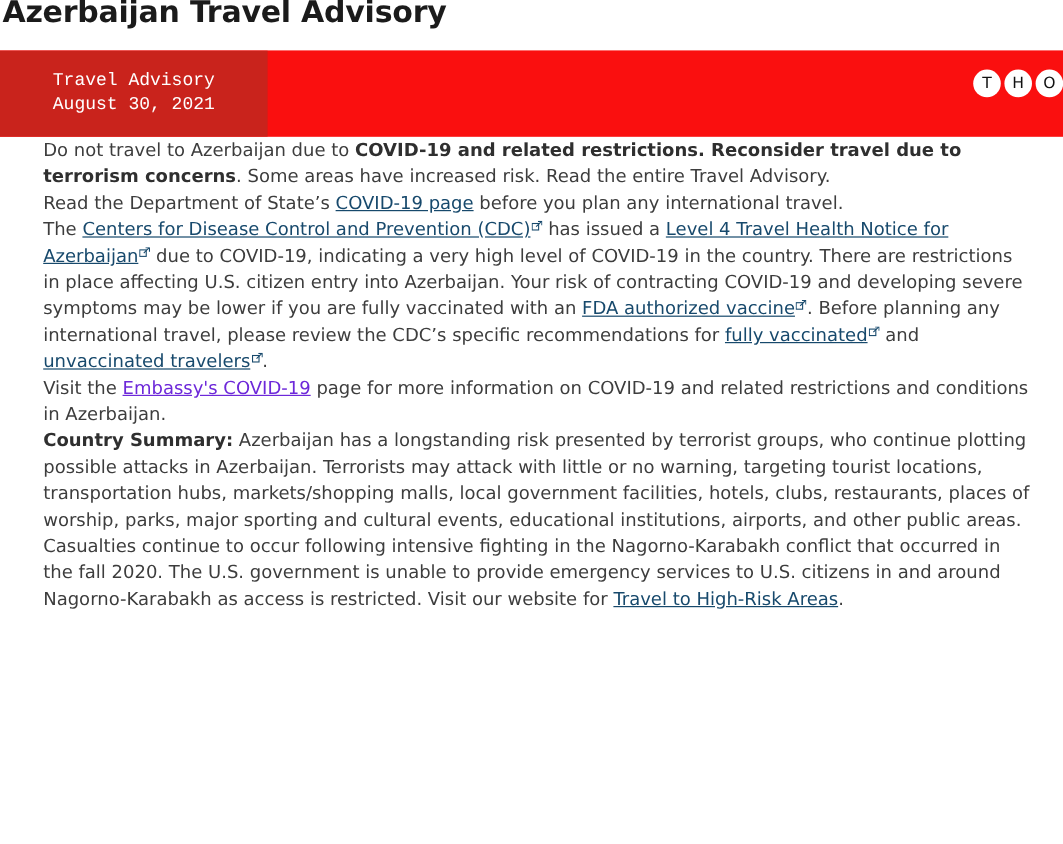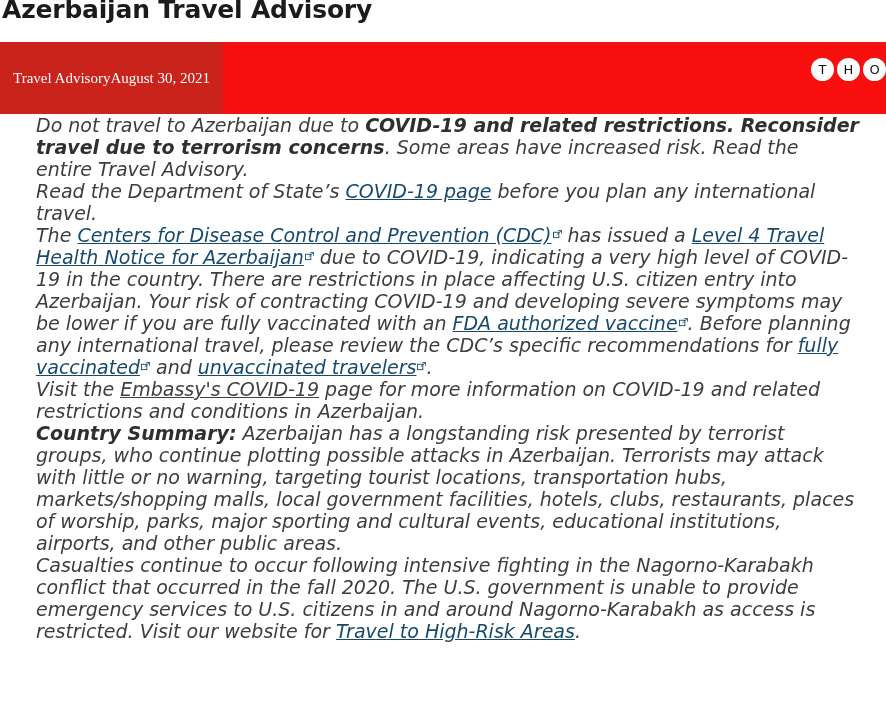--- a/index.html
+++ b/index.html
@@ -44,25 +44,25 @@
     display: flex;
     align-items: stretch;
     overflow: hidden;
   }
   .advisory-meta {
     width: 223px;
     flex: 0 0 223px;
     background: #c9231c;
     color: #ffffff;
     display: flex;
-    flex-direction: row;
+    flex-direction: column;
     align-items: center;
     justify-content: center;
     text-align: center;
-    font-family: Liberation Serif, serif;
+    font-family: Liberation Mono, monospace;
     line-height: 20px;
   }
   .advisory-meta .meta-line {
     font-size: 15px;
     letter-spacing: 0px;
     display: block;
   }
   .advisory-headline-wrap {
     flex: 1 1 auto;
     display: flex;
@@ -107,38 +107,37 @@
     top: 114px;
     left: 0;
     width: 886px;
     padding: 0;
     box-sizing: border-box;
   }
   .advisory-body p {
     margin: 0;
     padding: 0 26px 0 36px;
     font-family: "DejaVu Sans", sans-serif;
-    font-size: 19px;
+    font-size: 15px;
     line-height: 22px;
     color: #3d3d3d;
     text-align: left;
-    font-style: italic;
   }
   .p-gap-1 { margin-top: 34px; }
   .p-gap   { margin-top: 16px; }
 
   b, strong { font-weight: bold; color: #2f2f2f; }
 
   a.link {
     color: #17496c;
     text-decoration: underline;
     cursor: pointer;
   }
   a.link-visited {
-    color: #404040;
+    color: #6d28d9;
     text-decoration: underline;
     cursor: pointer;
   }
   .ext-icon {
     display: inline-block;
     width: 9px;
     height: 9px;
     margin-left: 1px;
     vertical-align: 3px;
     position: relative;

